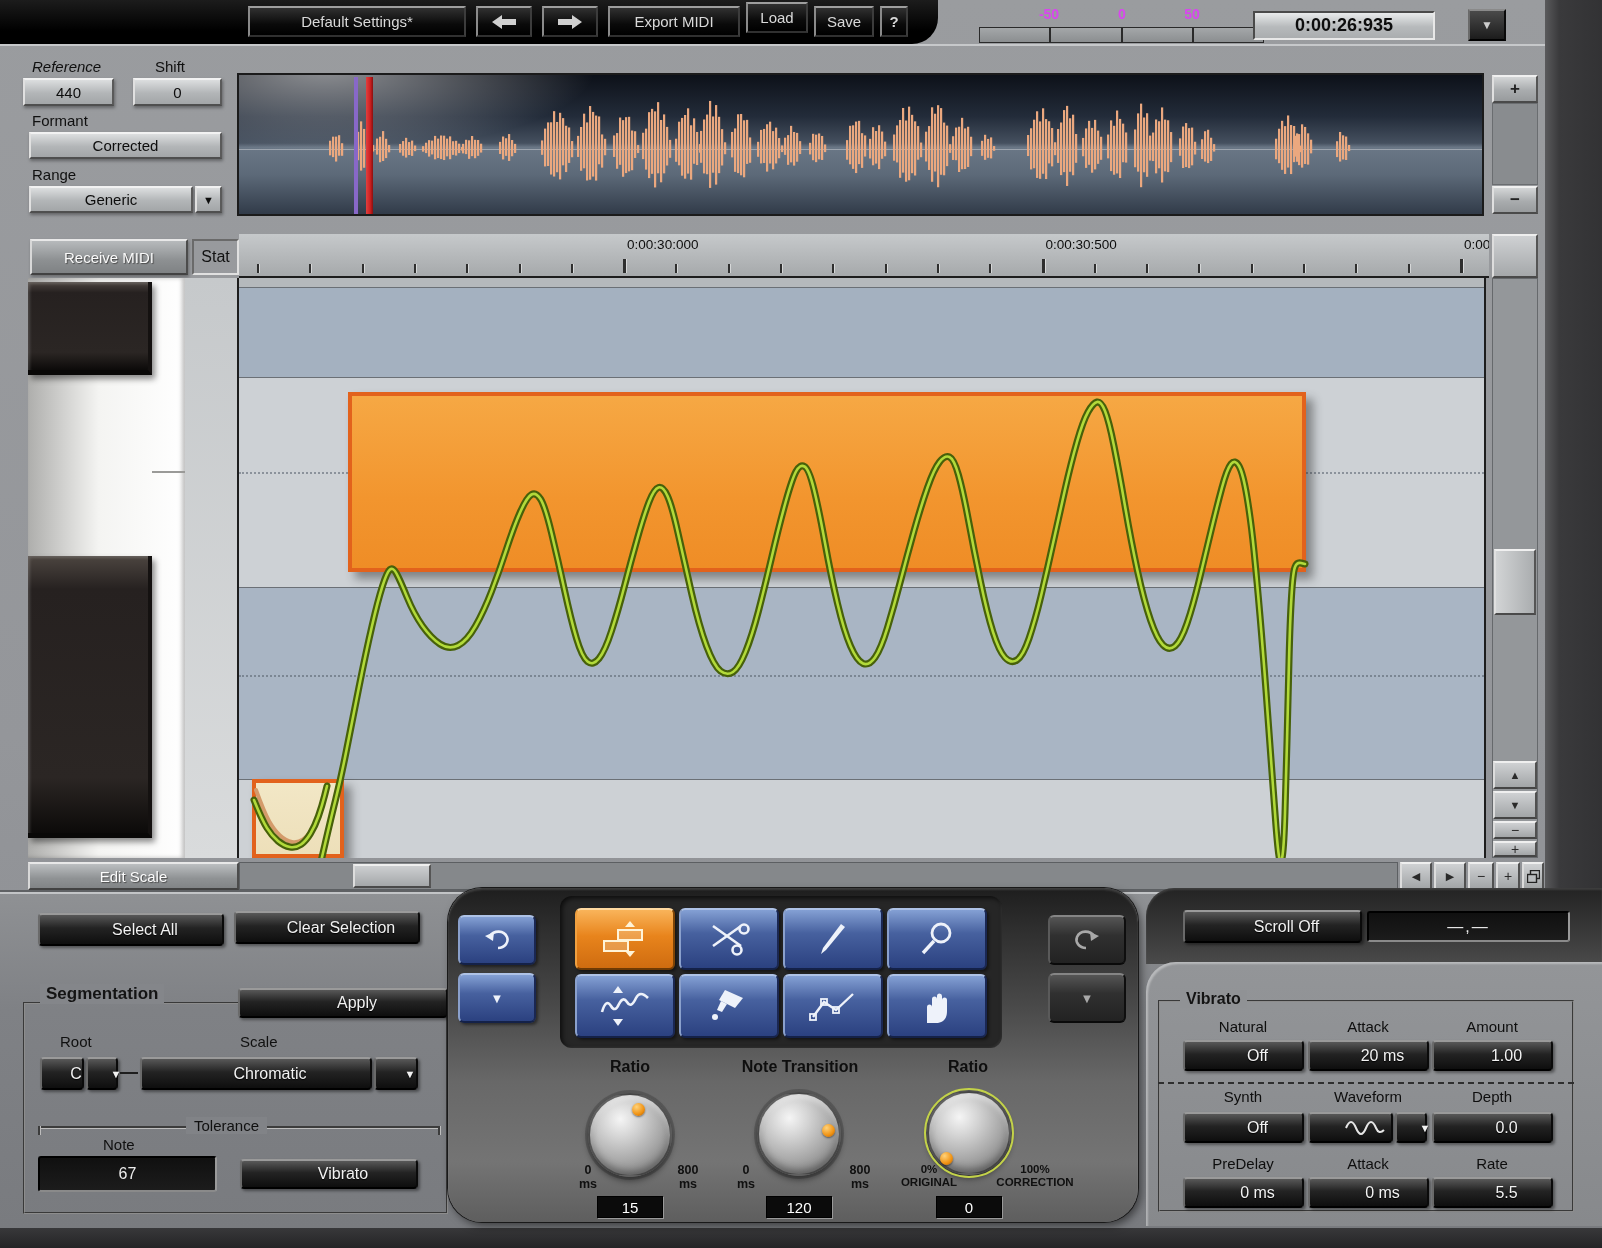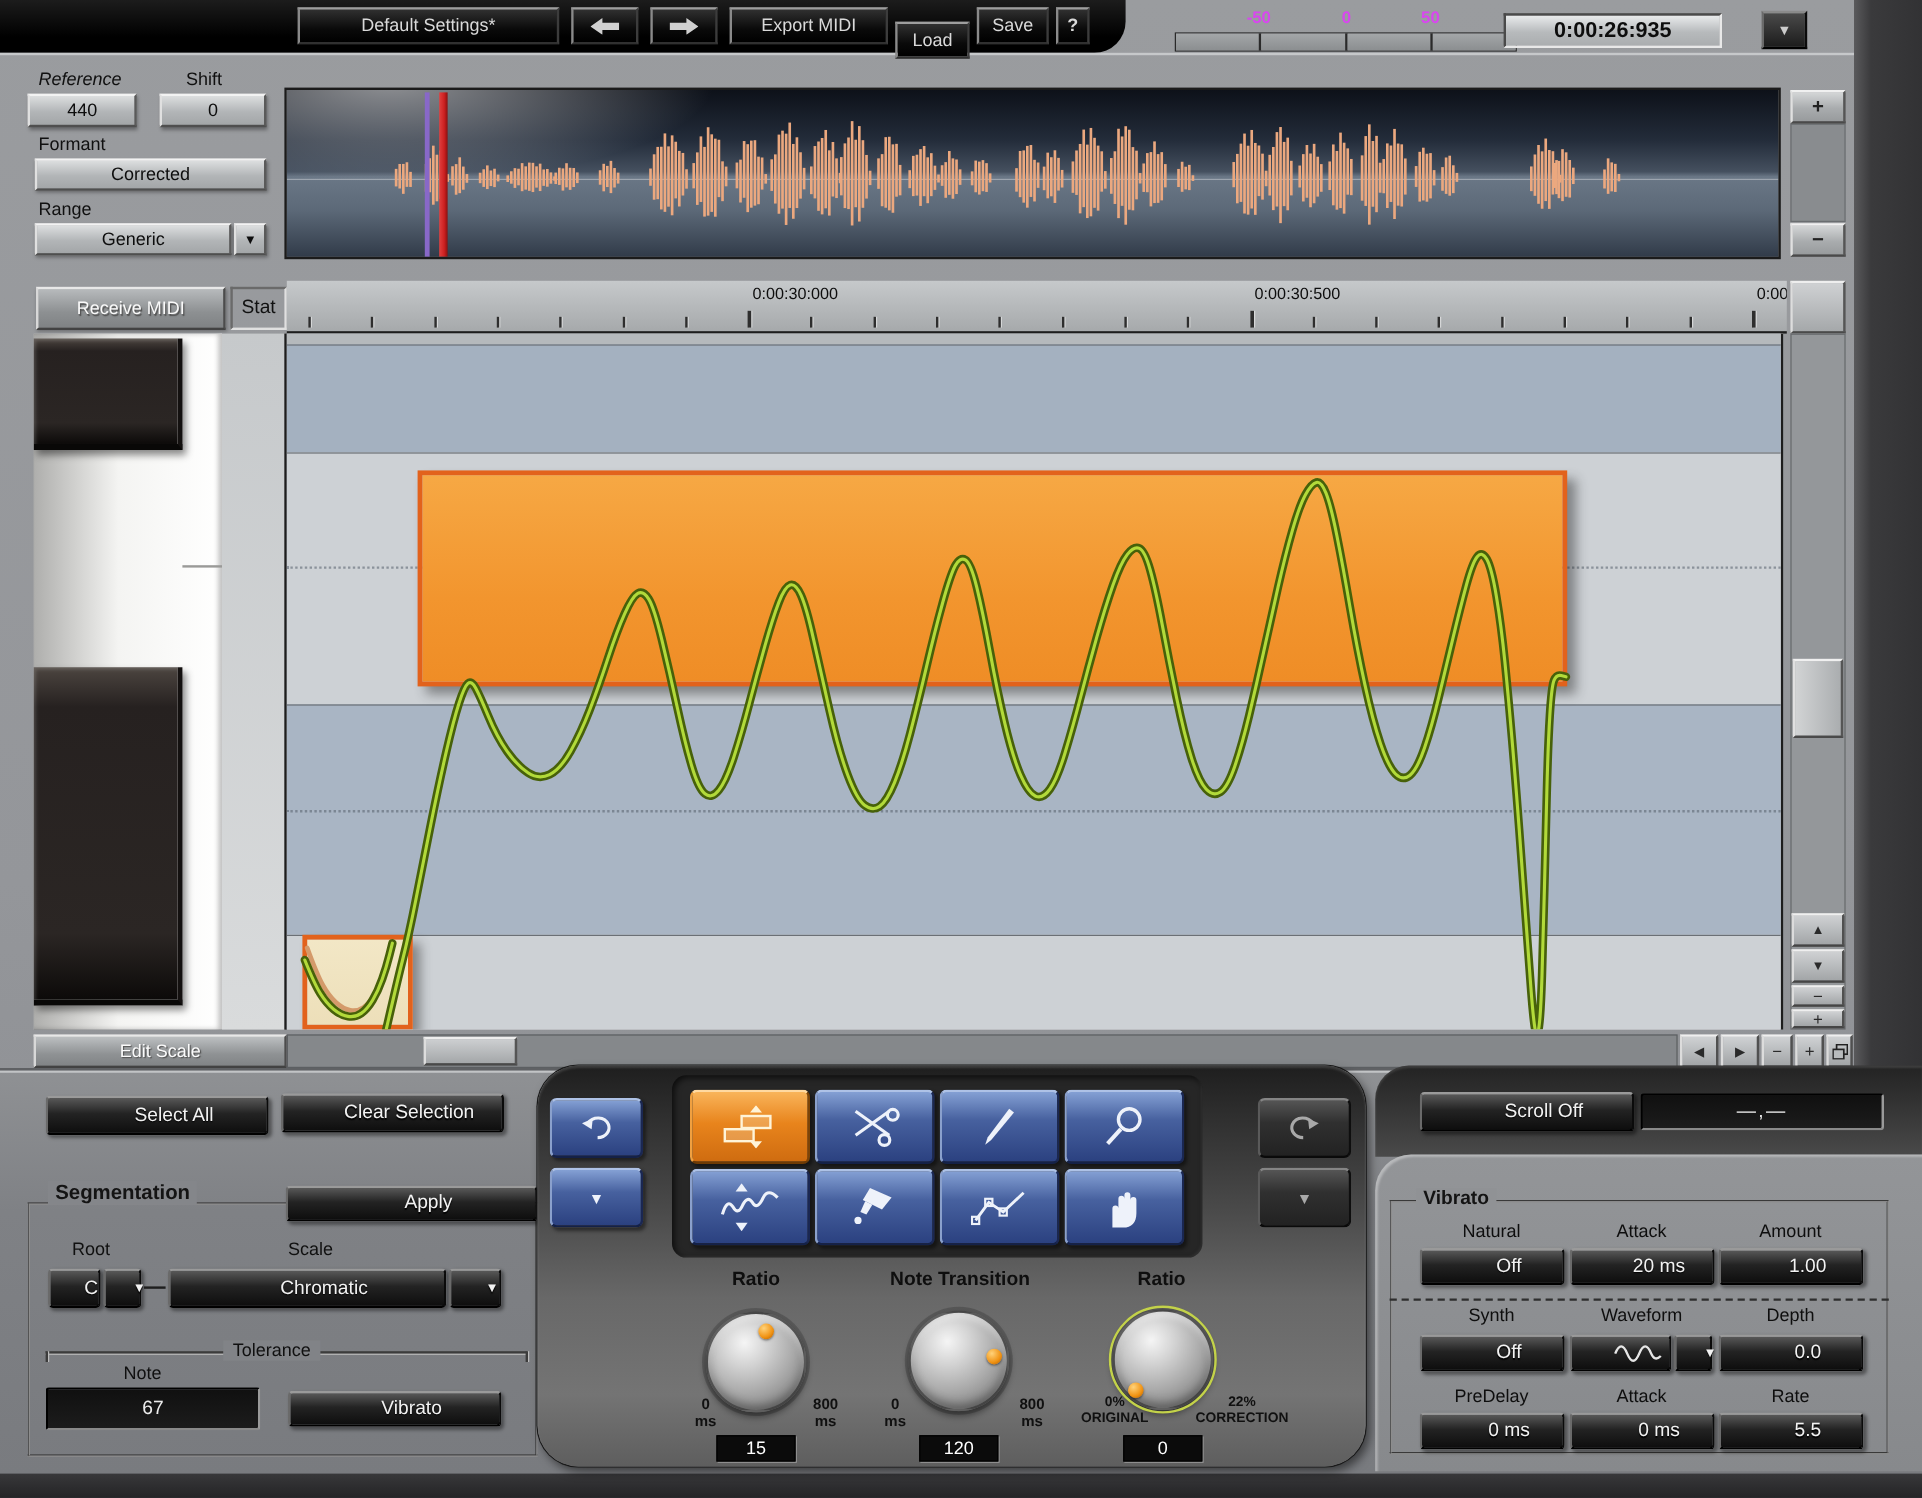--- a/index.html
+++ b/index.html
@@ -16,21 +16,21 @@
 .topbar-underline{left:0;top:44px;width:1545px;height:2px;background:#c6c8ca;}
 .logo-box{left:8px;top:4px;width:230px;height:36px;background:linear-gradient(180deg,#2a2a2a,#050505);
  border:2px solid;border-color:#b8b8b8 #4a4a4a #3a3a3a #9a9a9a;display:flex;align-items:center;gap:10px;padding-left:8px;box-sizing:border-box;}
 .logo-text{color:#fff;font-size:20px;font-weight:bold;letter-spacing:2px;}
 .tbtn{background:linear-gradient(180deg,#303030,#0a0a0a 60%,#000);border:2px solid;border-color:#9e9e9e #3c3c3c #303030 #8a8a8a;
  color:#d9d9d9;font-size:15px;display:flex;align-items:center;justify-content:center;box-sizing:border-box;cursor:default;}
 .btn-preset{left:248px;top:6px;width:218px;height:31px;}
 .btn-prev{left:476px;top:6px;width:56px;height:31px;}
 .btn-next{left:542px;top:6px;width:56px;height:31px;}
 .btn-export{left:608px;top:6px;width:132px;height:31px;}
-.btn-load{left:746px;top:18px;width:62px;height:31px;}
+.btn-load{left:746px;top:2px;width:62px;height:31px;}
 .btn-save{left:814px;top:6px;width:60px;height:31px;}
 .btn-help{left:880px;top:6px;width:28px;height:31px;font-weight:bold;}
 .meter-label{top:6px;width:44px;text-align:center;font-size:14px;font-weight:bold;color:#d946ef;}
 .meter-bar{left:979px;top:27px;width:285px;height:16px;display:flex;border:1px solid #2a2a2a;box-sizing:border-box;background:#8e9093;}
 .meter-cell{flex:1;border-right:2px solid #2a2a2a;background:linear-gradient(180deg,#a4a7a9,#8b8e90);}
 .meter-cell:last-child{border-right:none;}
 .time-box{left:1253px;top:11px;width:182px;height:29px;background:linear-gradient(180deg,#e9ebec,#b7babc 55%,#aaadaf);
  border:2px solid;border-color:#4a4a4a #e8e8e8 #e8e8e8 #4a4a4a;display:flex;align-items:center;justify-content:center;
  font-size:18px;font-weight:bold;color:#0d0d0d;box-sizing:border-box;}
 .time-drop{left:1468px;top:9px;width:38px;height:32px;background:linear-gradient(180deg,#4a4a4a,#1c1c1c);
@@ -671,21 +671,21 @@
     </div>
   <div class="abs knob ringed" style="left:927px;top:1091px;">
       <div class="kdot" style="left: 10.5px; top: 58.5px;"></div>
     </div>
 
   <div class="abs kminmax" style="left:558px;top:1163px;width:60px;"><span>0</span><br><span>ms</span></div>
   <div class="abs kminmax" style="left:658px;top:1163px;width:60px;"><span>800</span><br><span>ms</span></div>
   <div class="abs kminmax" style="left:716px;top:1163px;width:60px;"><span>0</span><br><span>ms</span></div>
   <div class="abs kminmax" style="left:830px;top:1163px;width:60px;"><span>800</span><br><span>ms</span></div>
   <div class="abs kminmax" style="left:884px;top:1163px;width:90px;font-size:11.5px;"><span>0%</span><br><span>ORIGINAL</span></div>
-  <div class="abs kminmax" style="left:990px;top:1163px;width:90px;font-size:11.5px;"><span>22%</span><br><span>CORRECTION</span></div>
+  <div class="abs kminmax" style="left:990px;top:1163px;width:90px;font-size:11.5px;"><span>100%</span><br><span>CORRECTION</span></div>
 
   <div class="abs kval" style="left:597px;top:1196px;">15</div>
   <div class="abs kval" style="left:766px;top:1196px;">120</div>
   <div class="abs kval" style="left:936px;top:1196px;">0</div>
 
   <div class="abs right-dark"></div>
   <div class="abs dbtn" style="left:1183px;top:910px;width:179px;height:33px;">Scroll Off</div>
   <div class="abs ddisp" style="left:1367px;top:911px;width:203px;height:31px;letter-spacing:2px;">—,—</div>
 
   <div class="abs vib-panel"></div>

